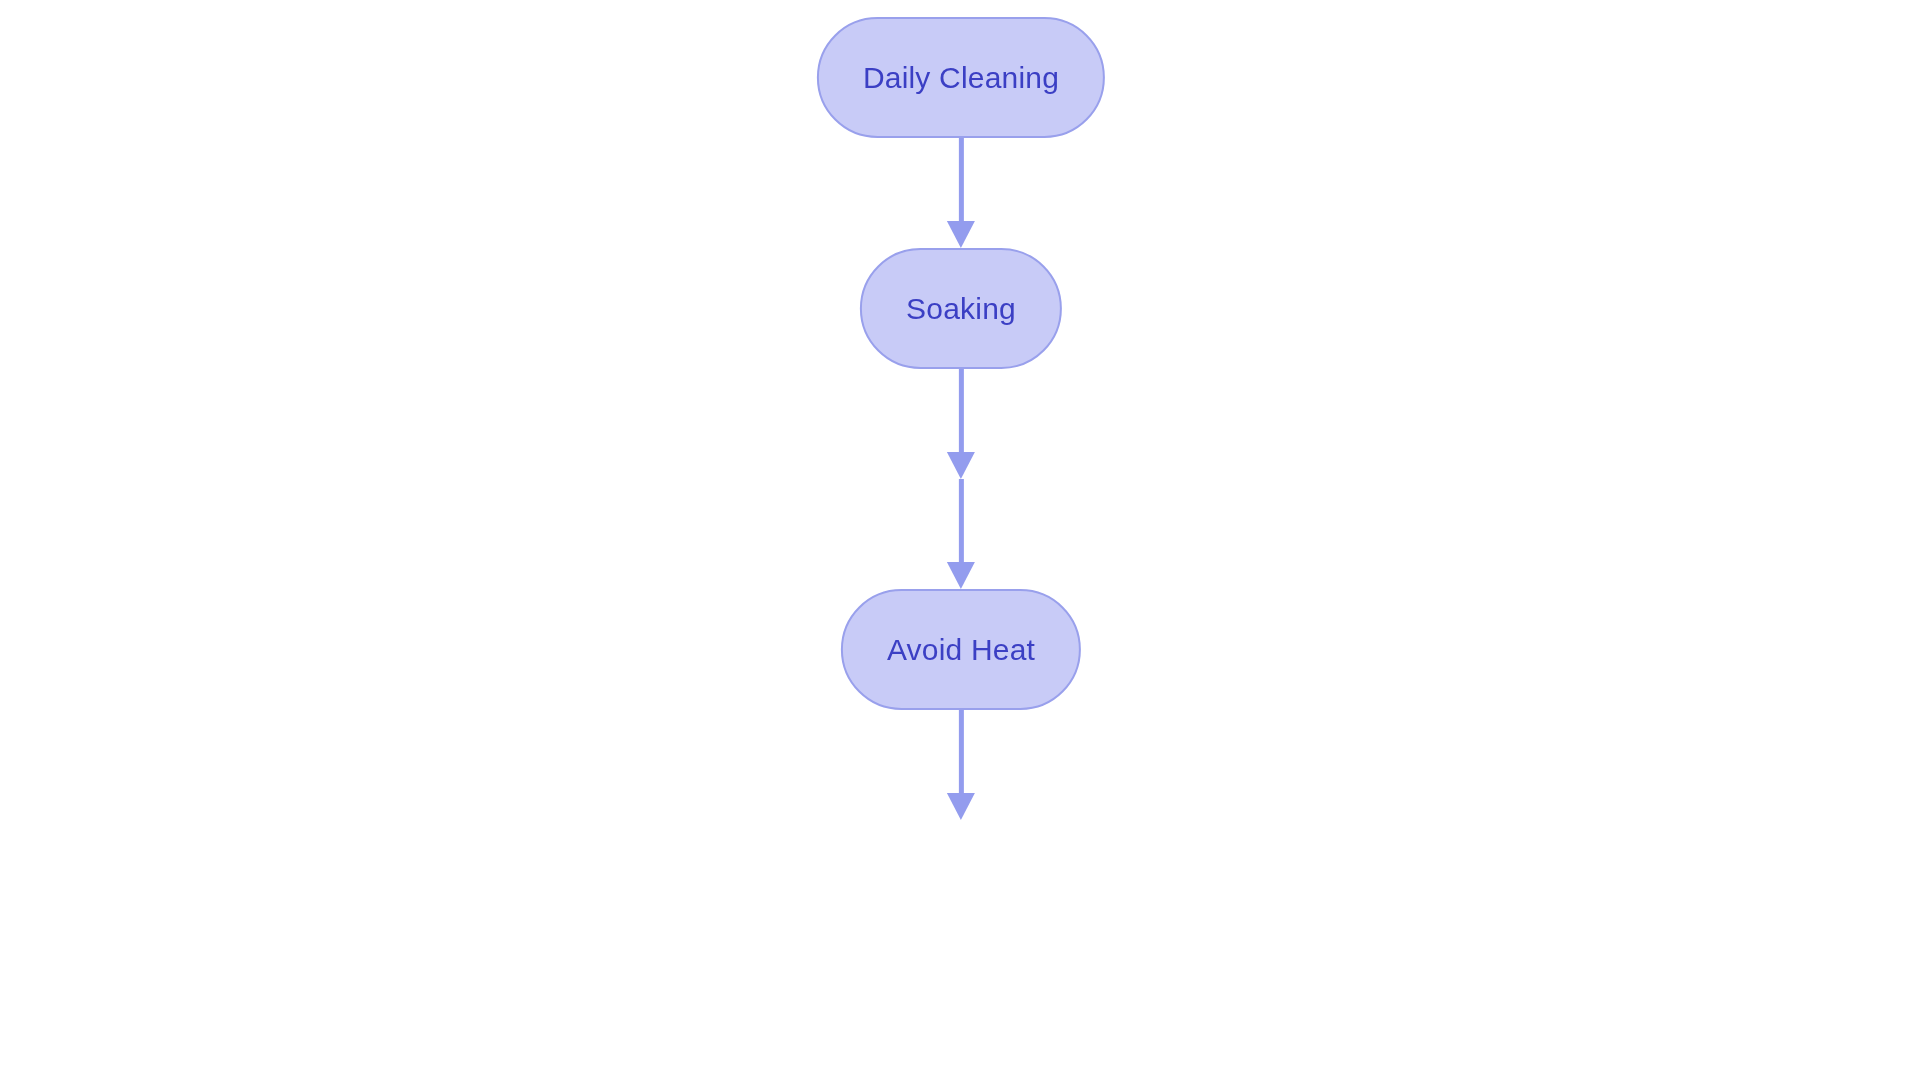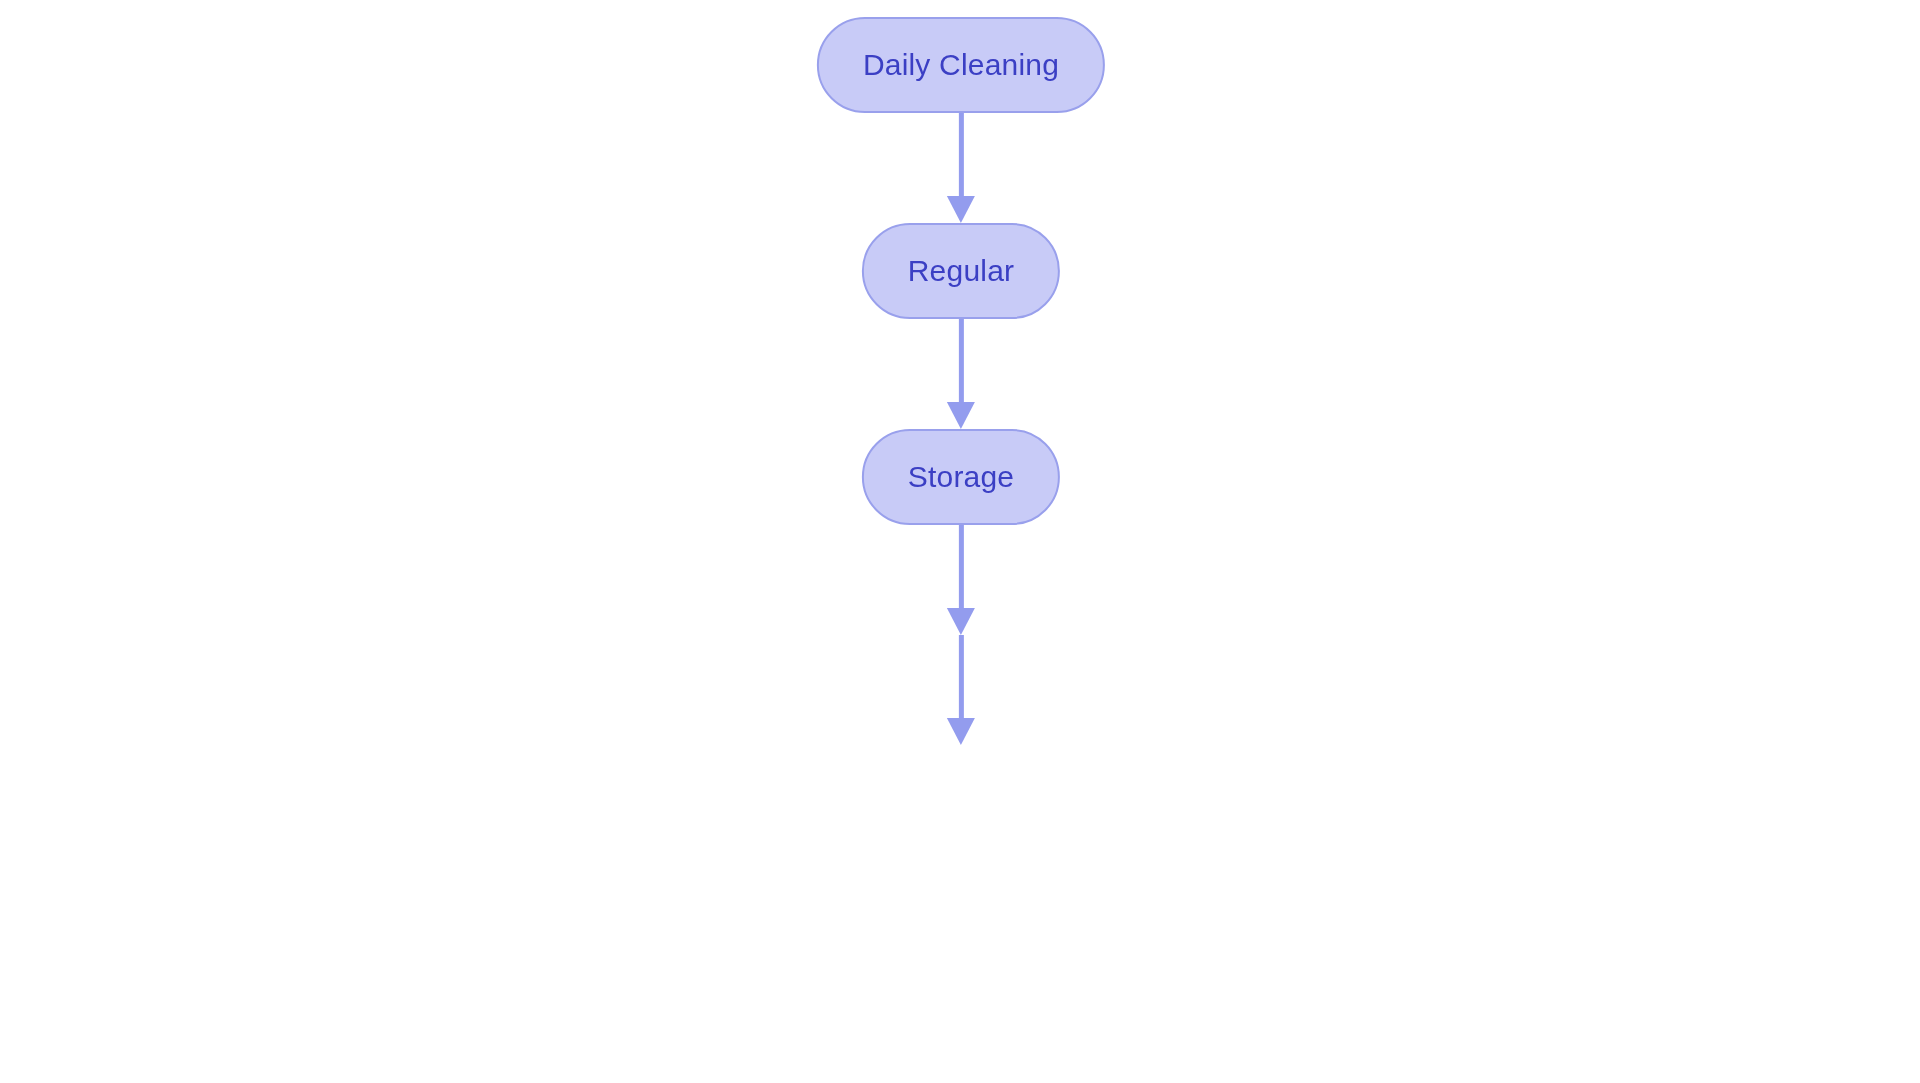--- a/index.html
+++ b/index.html
@@ -23,21 +23,21 @@
     position: absolute;
     left: 961px;
     top: 17px;
     transform: translateX(-50%);
     display: flex;
     flex-direction: column;
     align-items: center;
   }
   .flow-node {
     box-sizing: border-box;
-    height: 96px;
+    height: 121px;
     min-width: 190px;
     padding: 0 44px;
     border: 2px solid var(--node-border, #99a0ec);
     background: var(--node-fill, #c8cbf7);
     border-radius: 60.5px;
     display: flex;
     align-items: center;
     justify-content: center;
     font-size: 30px;
     letter-spacing: 0.2px;
@@ -69,35 +69,35 @@
 <div class="flow-canvas">
   <div class="flow-column">
 
     <div class="flow-node">Daily Cleaning</div>
 
     <div class="flow-arrow">
       <div class="shaft"></div>
       <div class="head"></div>
     </div>
 
-    <div class="flow-node">Regular</div>
-
-    <div class="flow-arrow">
-      <div class="shaft"></div>
-      <div class="head"></div>
-    </div>
-
-    <div class="flow-node">Storage</div>
+    <div class="flow-node">Soaking</div>
 
     <div class="flow-arrow">
       <div class="shaft"></div>
       <div class="head"></div>
     </div>
 
 
     <div class="flow-arrow">
       <div class="shaft"></div>
       <div class="head"></div>
     </div>
 
+    <div class="flow-node">Avoid Heat</div>
+
+    <div class="flow-arrow">
+      <div class="shaft"></div>
+      <div class="head"></div>
+    </div>
+
 
   </div>
 </div>
 
 </body></html>

